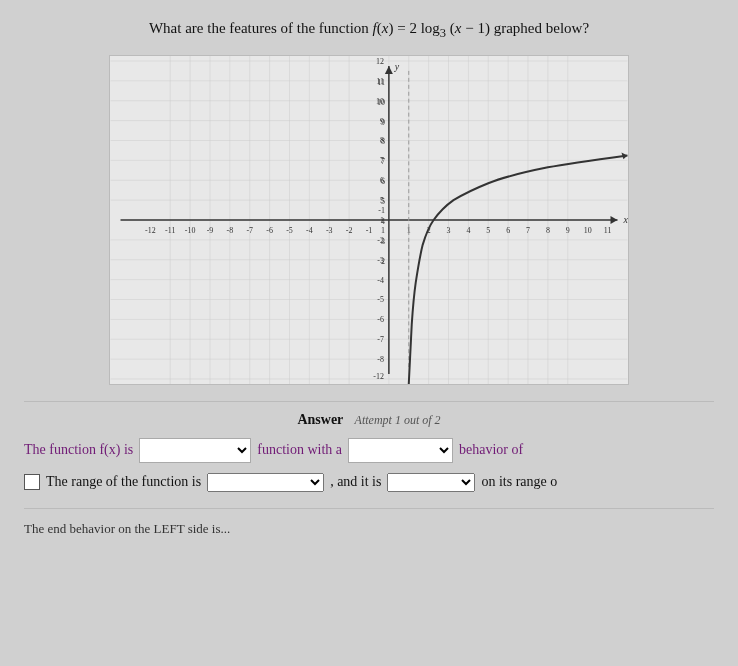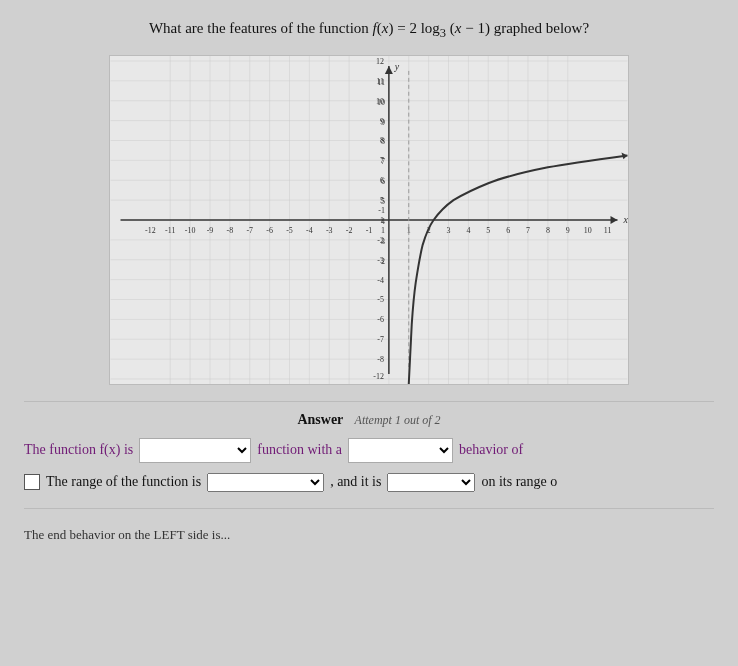--- a/index.html
+++ b/index.html
@@ -99,21 +99,21 @@
       background: white;
       display: inline-block;
       cursor: pointer;
       flex-shrink: 0;
     }
 
     .bottom-hint {
       font-size: 13px;
       color: #333;
       width: 100%;
-      padding-top: 18px;
+      padding-top: 12px;
       border-top: 1px solid #bbb;
     }
   </style>
 </head>
 <body>
 
 <div class="question-text">
   What are the features of the function <em>f</em>(<em>x</em>) = 2 log<sub>3</sub> (<em>x</em> − 1) graphed below?
 </div>
 

